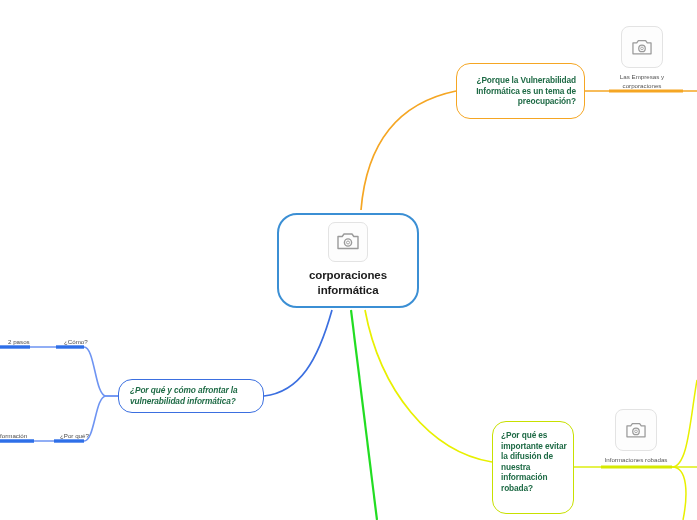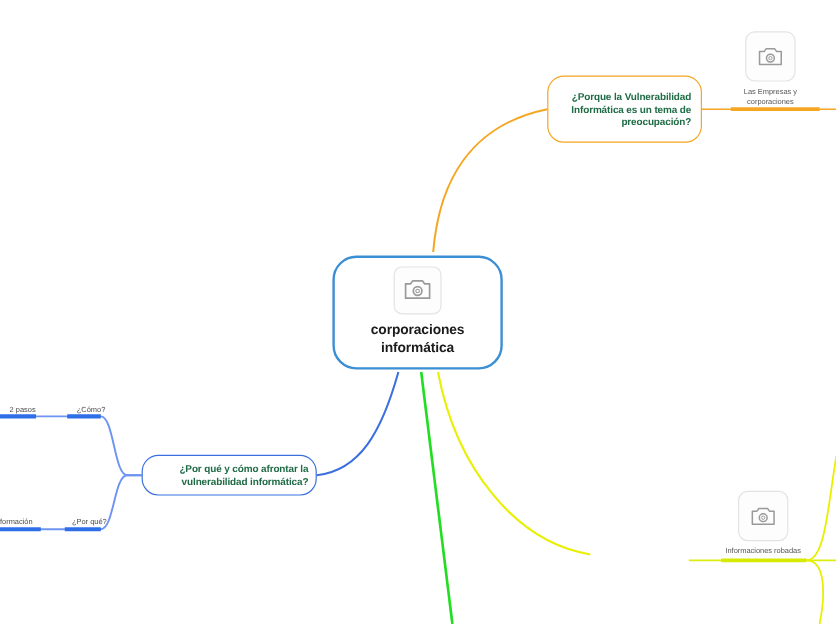--- a/index.html
+++ b/index.html
@@ -79,21 +79,22 @@
     width: 146px; height: 34px;
     border-color: #3B6FE0;
     border-radius: 14px;
     align-items: flex-start;
     justify-content: center;
     padding: 4px 6px 4px 11px;
   }
   #node-q2 .node-text {
     font-size: 8.3px;
     color: #1F6B46;
-    text-align: right;
+    text-align: left;
+    font-style: italic;
   }
 
   
   #node-q3 {
     left: 492px; top: 421px;
     width: 82px; height: 93px;
     border-color: #C8E000;
     border-radius: 14px;
     align-items: flex-start;
     justify-content: flex-start;
@@ -203,20 +204,23 @@
   </div>
 
   <div class="node" id="node-q1">
     <div class="node-text">¿Porque la Vulnerabilidad Informática es un tema de preocupación?</div>
   </div>
 
   <div class="node" id="node-q2">
     <div class="node-text">¿Por qué y cómo afrontar la vulnerabilidad informática?</div>
   </div>
 
+  <div class="node" id="node-q3">
+    <div class="node-text">¿Por qué es importante evitar la difusión de nuestra información robada?</div>
+  </div>
 
   <div class="leafnode" id="leaf-empresas">
     <div class="cam-box">
       <svg width="22" height="19" viewBox="0 0 24 21" fill="none" stroke="#9a9a9a" stroke-width="1.4">
         <path d="M2 5.5h4.2L8 3h8l1.8 2.5H22v12H2z" stroke-linejoin="round"></path>
         <circle cx="12" cy="11.5" r="3.6"></circle>
         <circle cx="12" cy="11.5" r="1.5" stroke-width="0.9"></circle>
       </svg>
     </div>
     <div class="leaf-caption">Las Empresas y corporaciones</div>

